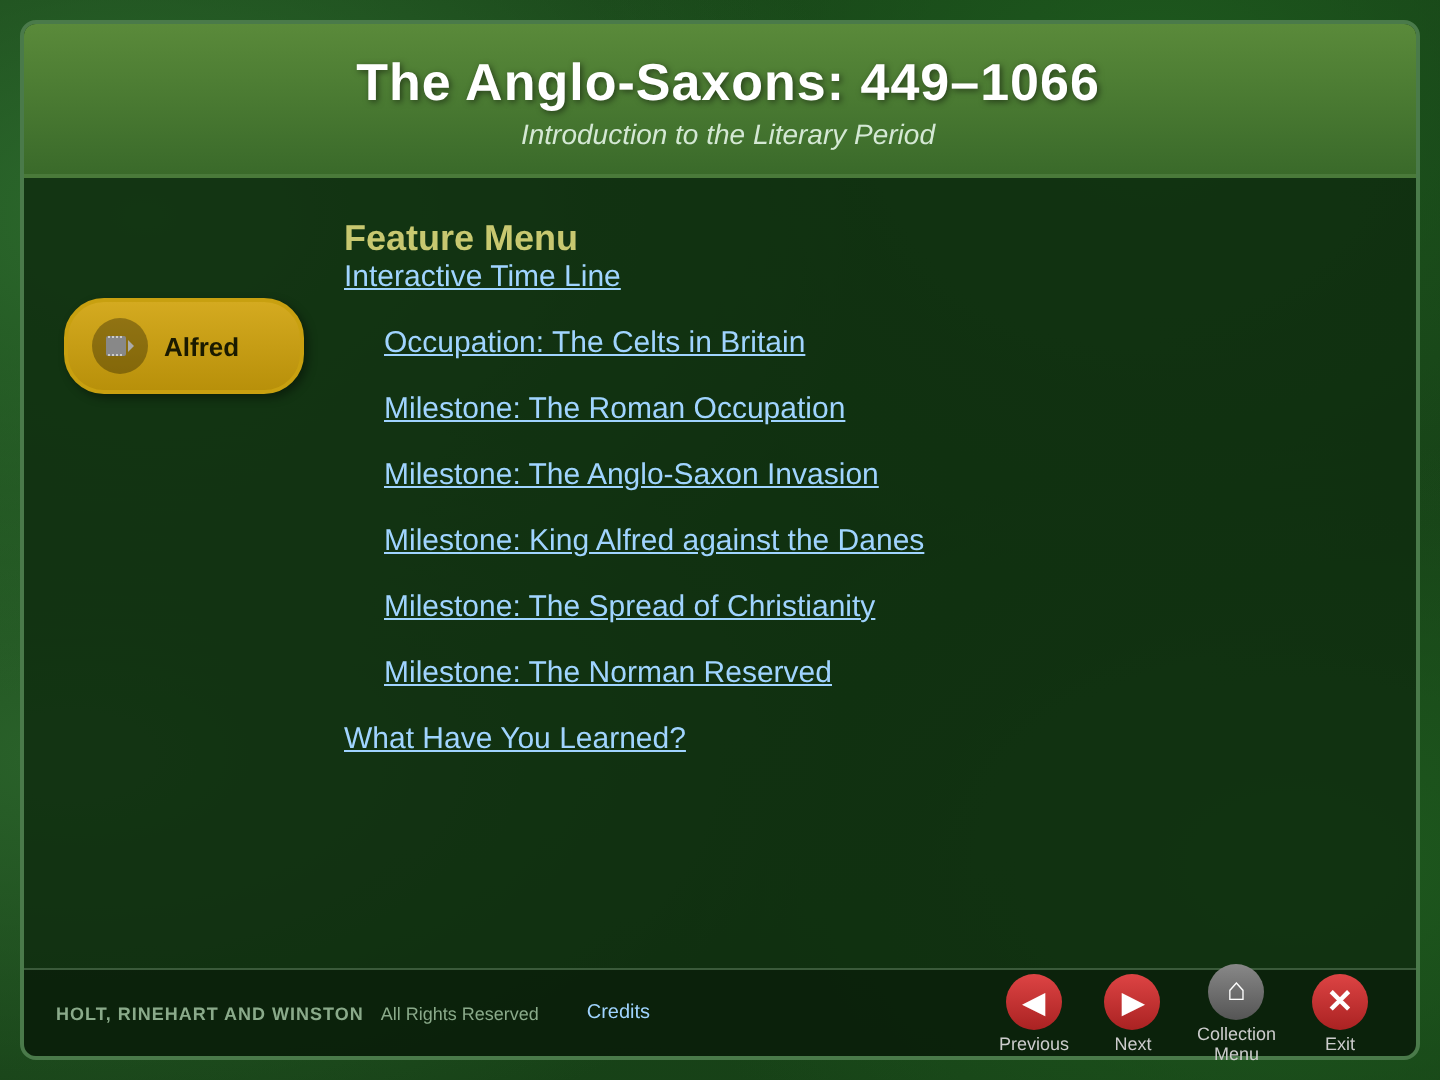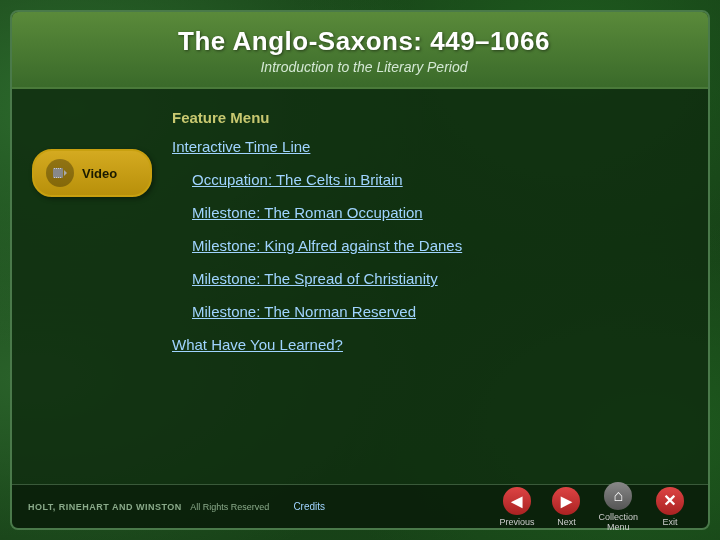--- a/index.html
+++ b/index.html
@@ -101,24 +101,24 @@
       align-items: center;
       justify-content: center;
       flex-shrink: 0;
     }
 
     .right-panel {
       flex: 1;
     }
 
     .feature-menu-label {
-      font-size: 15px;
+      font-size: 18px;
       font-weight: bold;
       color: #c8c870;
-      margin-bottom: 12px;
+      margin-bottom: 0;
       font-family: Arial, sans-serif;
     }
 
     .menu-list {
       list-style: none;
       display: flex;
       flex-direction: column;
       gap: 16px;
     }
 
@@ -253,37 +253,40 @@
             <rect x="4" y="3" width="1" height="1" fill="#ccc"></rect>
             <rect x="6" y="3" width="1" height="1" fill="#ccc"></rect>
             <rect x="8" y="3" width="1" height="1" fill="#ccc"></rect>
             <rect x="2" y="12" width="1" height="1" fill="#ccc"></rect>
             <rect x="4" y="12" width="1" height="1" fill="#ccc"></rect>
             <rect x="6" y="12" width="1" height="1" fill="#ccc"></rect>
             <rect x="8" y="12" width="1" height="1" fill="#ccc"></rect>
             <polygon points="12,5 15,8 12,11" fill="#aaa"></polygon>
           </svg>
         </div>
-        <span>Video</span>
+        <span>Alfred</span>
       </button>
 
     </div>
 
     <div class="right-panel">
       <div class="feature-menu-label">Feature Menu</div>
 
       <ul class="menu-list">
         <li>
           <span class="link">Interactive Time Line</span>
         </li>
         <li class="indent">
           <span class="link">Occupation: The Celts in Britain</span>
         </li>
         <li class="indent">
           <span class="link">Milestone: The Roman Occupation</span>
+        </li>
+        <li class="indent">
+          <span class="link">Milestone: The Anglo-Saxon Invasion</span>
         </li>
         <li class="indent">
           <span class="link">Milestone: King Alfred against the Danes</span>
         </li>
         <li class="indent">
           <span class="link">Milestone: The Spread of Christianity</span>
         </li>
         <li class="indent">
           <span class="link">Milestone: The Norman Reserved</span>
         </li>

